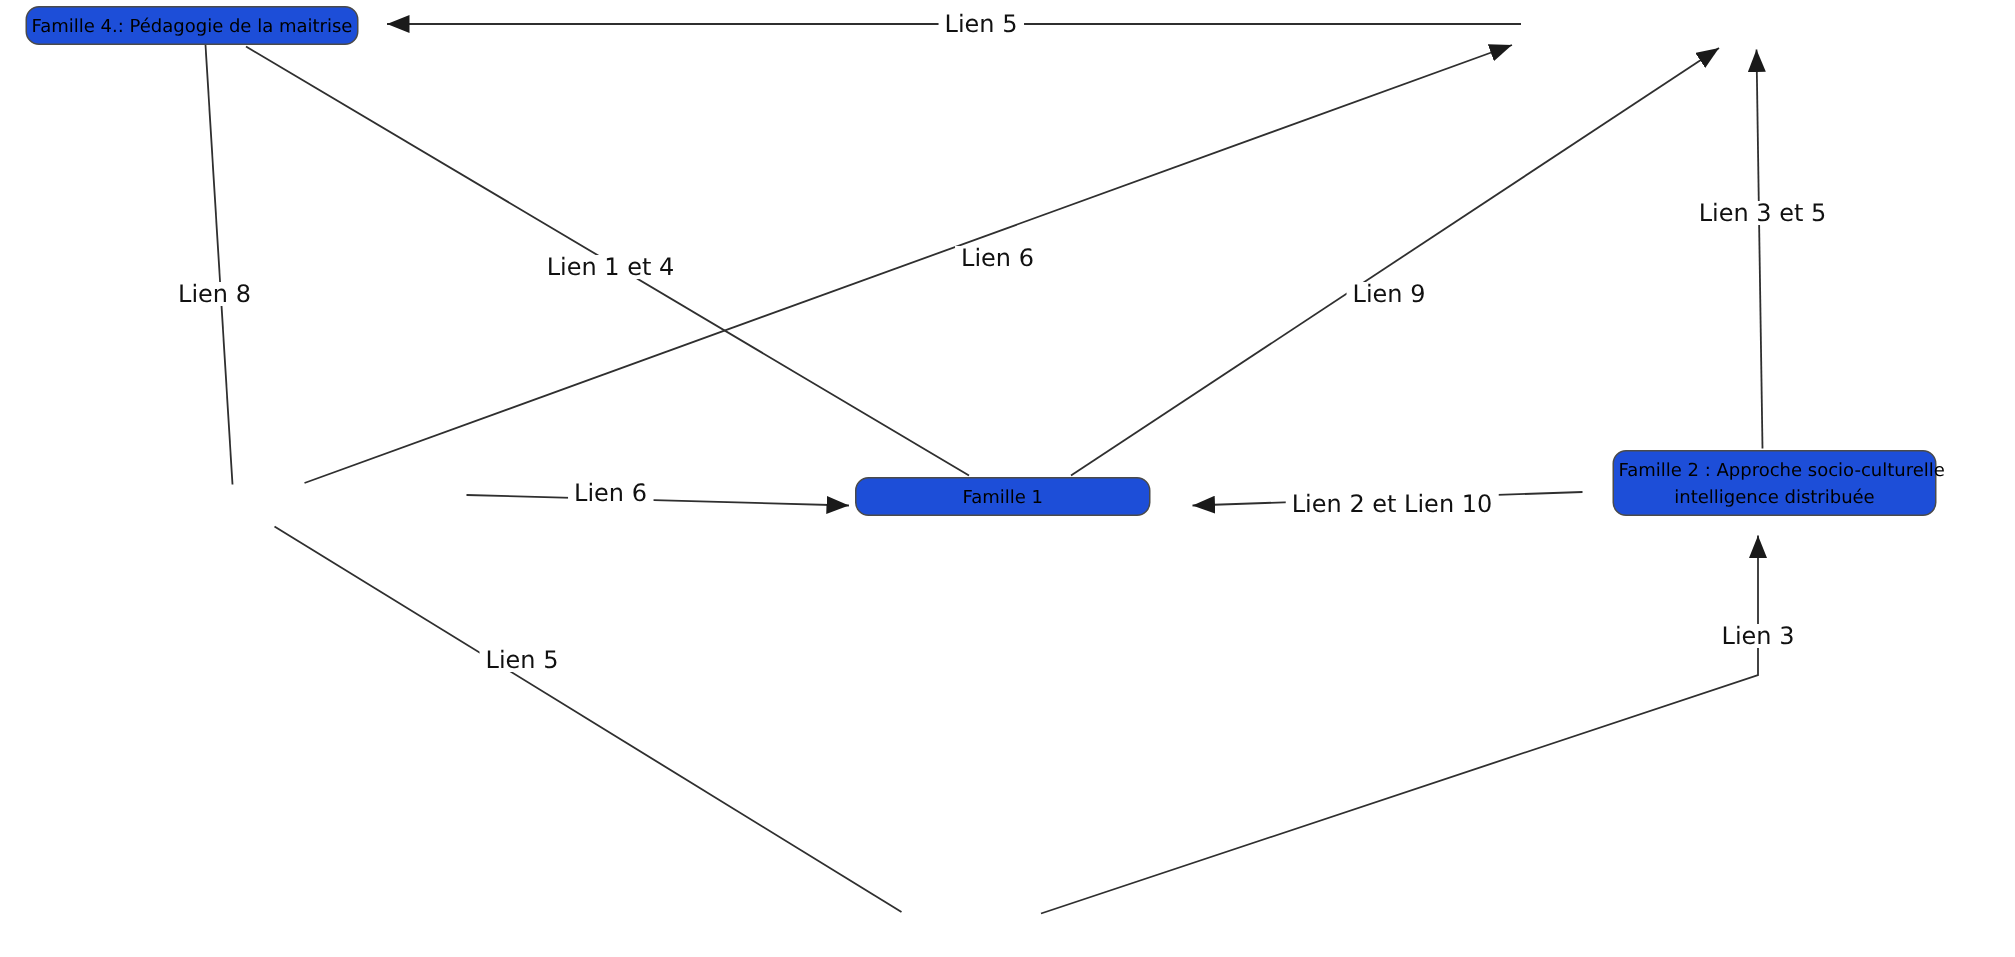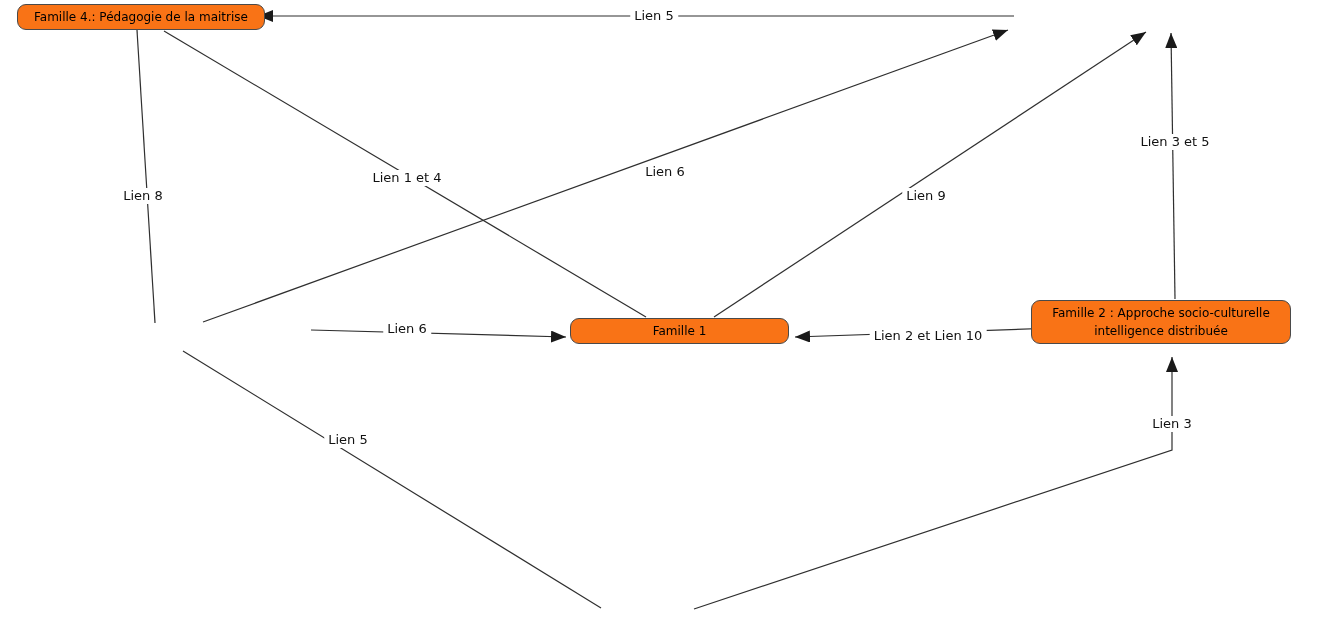--- a/index.html
+++ b/index.html
@@ -12,50 +12,50 @@
     background: #ffffff;
     overflow: hidden;
   }
   svg.edges {
     position: absolute;
     left: 0; top: 0;
     width: 1343px; height: 638px;
   }
   .node {
     position: absolute;
-    background: #f97316;
+    background: #1d4ed8;
     border: 1px solid #4a4a4a;
     border-radius: 9px;
     font-size: 12px;
     color: #000000;
-    padding: 3px 16px;
+    padding: 3px 3px;
     white-space: nowrap;
     text-align: center;
     line-height: 17px;
     z-index: 3;
     box-shadow: 0 0 0 1px rgba(255,255,255,0);
   }
   .node .line { display: block; line-height: 18px; }
   .edge-label {
     position: absolute;
     transform: translate(-50%, -50%);
     background: #ffffff;
-    font-size: 13px;
+    font-size: 16px;
     color: #111111;
     padding: 0 4px;
     white-space: nowrap;
     z-index: 2;
     line-height: 16px;
   }
   
   .n-f4 { left: 17px;  top: 4px; }
   .n-f3 { right: 5px;  top: 3px; }
   .n-f5 { left: 2px;   top: 324px; }
-  .n-f1 { left: 570px; top: 318px; width: 219px; }
-  .n-f2 { right: 52px; top: 300px; width: 260px; }
+  .n-f1 { left: 570px; top: 318px; width: 197px; }
+  .n-f2 { right: 52px; top: 300px; width: 216px; }
   .n-f6 { left: 545px; top: 609px; }
 </style>
 </head>
 <body>
 
 <div class="canvas">
 
   <svg class="edges" viewBox="0 0 1343 638" xmlns="http://www.w3.org/2000/svg">
     <defs>
       <marker id="arrowhead" markerUnits="userSpaceOnUse" markerWidth="16" markerHeight="12" viewBox="0 0 16 12" refX="15" refY="6" orient="auto">

